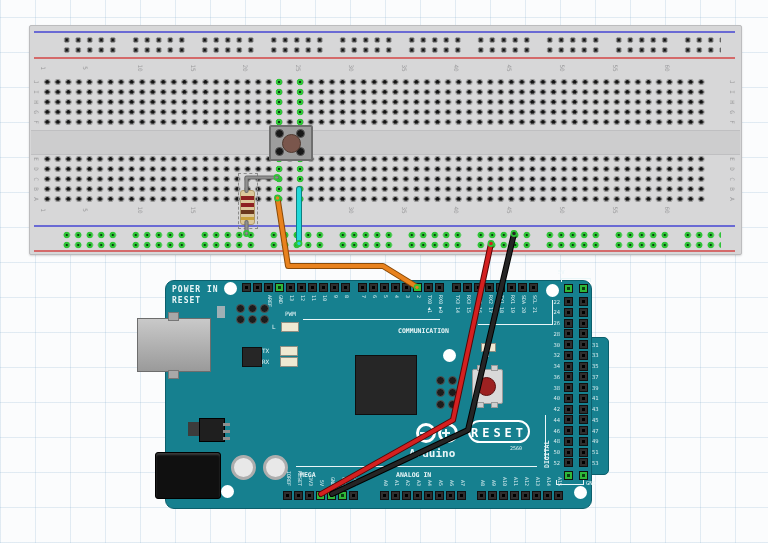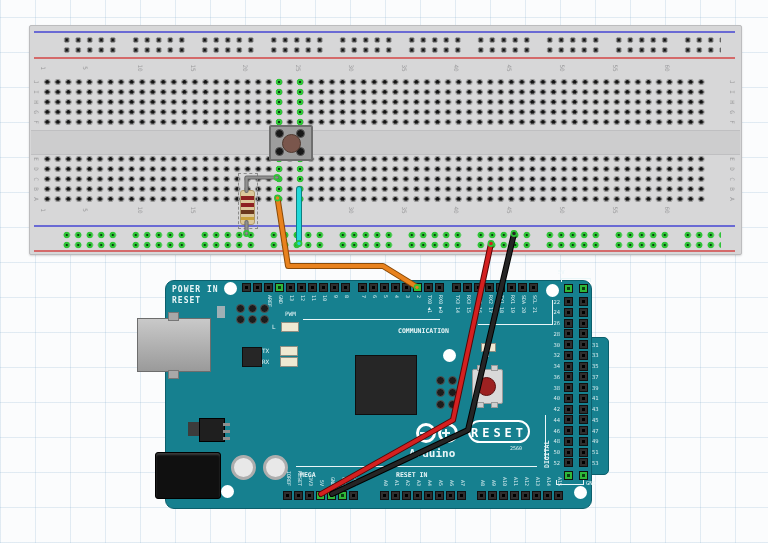--- a/index.html
+++ b/index.html
@@ -232,21 +232,21 @@
   <div class="silkline" style="left:442px;top:432px;width:8px;height:2px"></div>
   <div class="silkline" style="left:445px;top:429px;width:2px;height:8px"></div>
   <div class="abs silk" style="left:409px;top:447px;font-size:11px;font-weight:bold">Arduino</div>
   <div class="abs" id="megabox">RESET</div>
   <div class="abs silk" style="left:510px;top:445px;font-size:5px">2560</div>
 
   <div class="abs silk" style="left:398px;top:327px;font-size:6.5px;font-weight:bold">COMMUNICATION</div>
   <div class="silkline" style="left:478px;top:324px;width:74px;height:1px"></div>
   <div class="silkline" style="left:552px;top:300px;width:1px;height:25px"></div>
   <div class="abs silk" style="left:300px;top:471px;font-size:6.5px;font-weight:bold">MEGA</div>
-  <div class="abs silk" style="left:396px;top:471px;font-size:6.5px;font-weight:bold">RESET IN</div>
+  <div class="abs silk" style="left:396px;top:471px;font-size:6.5px;font-weight:bold">ANALOG IN</div>
   <div class="silkline" style="left:296px;top:466px;width:241px;height:1px"></div>
   <div class="silkline" style="left:545px;top:415px;width:1px;height:44px"></div>
   <div class="abs silk" style="left:547px;top:414px;font-size:6.5px;font-weight:bold;transform:rotate(270deg);transform-origin:left top;left:543px;top:468px">DIGITAL</div>
 
   <div class="abs silk" style="left:558px;top:269px;font-size:5.5px">5V</div>
   <div class="silkline" style="left:561px;top:278px;width:30px;height:1px"></div>
   <div class="silkline" style="left:561px;top:278px;width:1px;height:4px"></div>
   <div class="silkline" style="left:590px;top:278px;width:1px;height:4px"></div>
   <div class="abs silk" style="left:586px;top:480px;font-size:5.5px">GND</div>
   <div class="silkline" style="left:556px;top:484px;width:28px;height:1px"></div>

